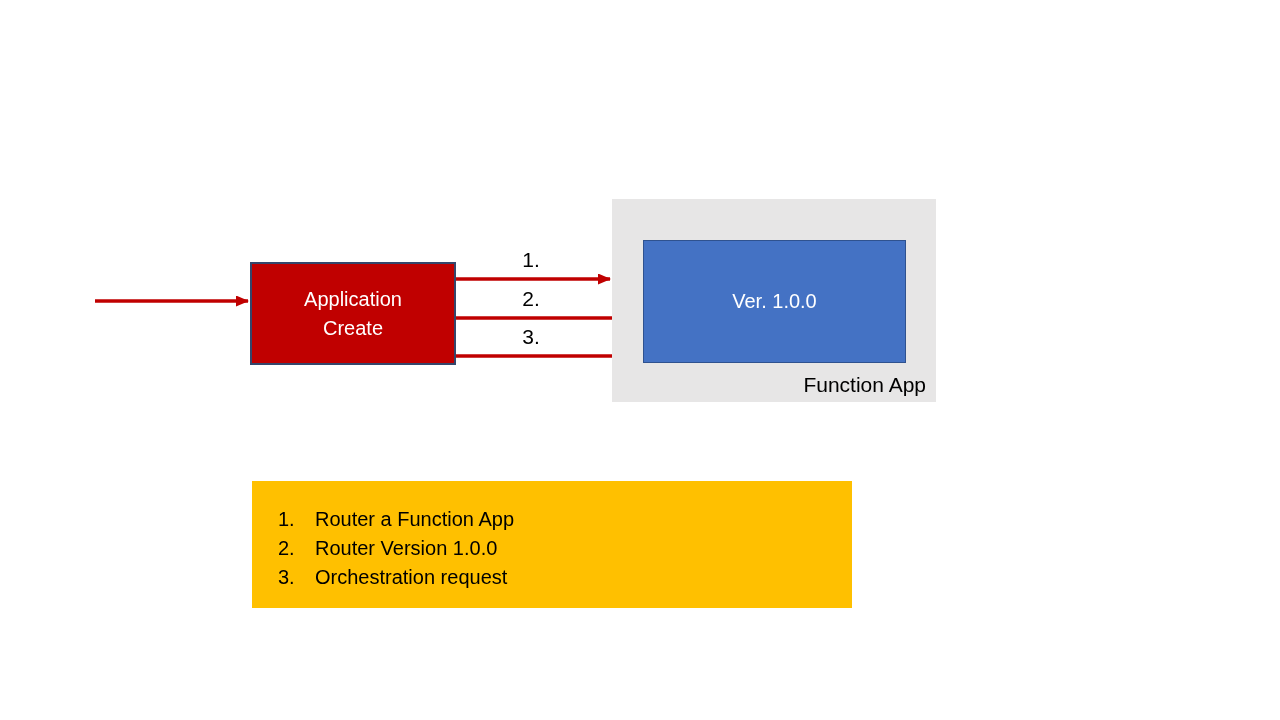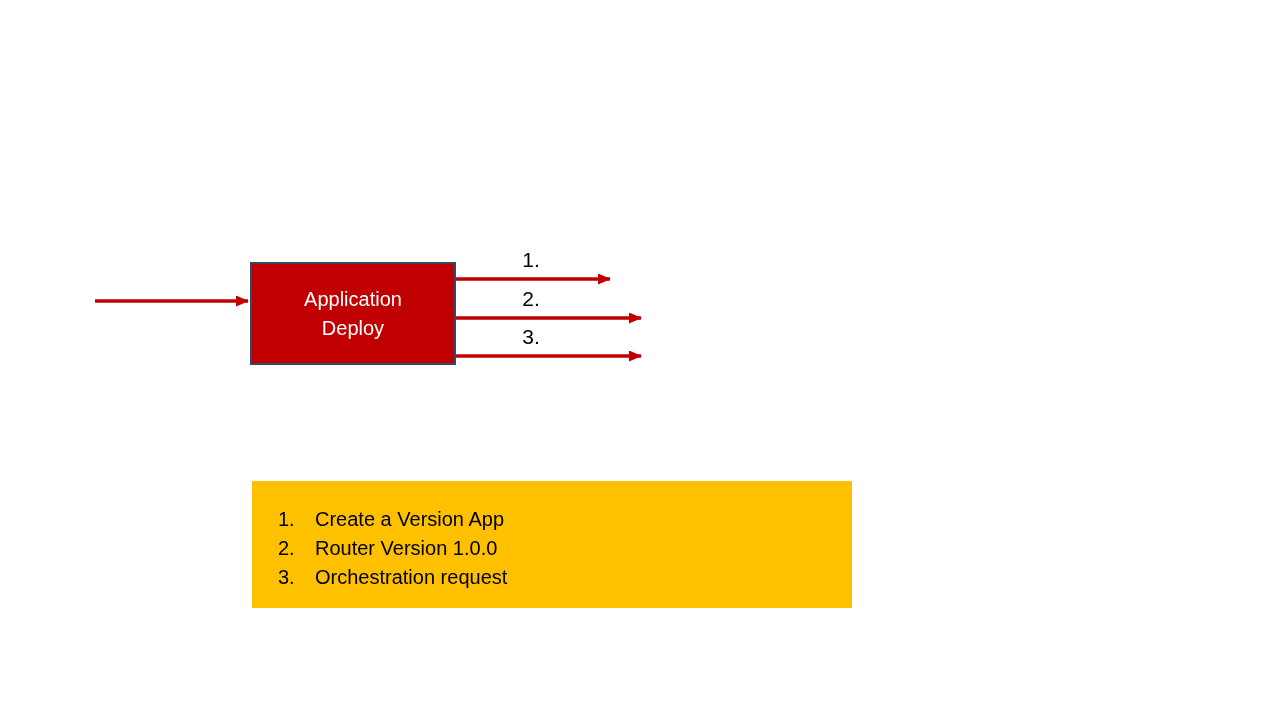--- a/index.html
+++ b/index.html
@@ -124,28 +124,34 @@
     <line x1="456" y1="318" x2="641" y2="318" stroke="#C00000" stroke-width="3.5" marker-end="url(#arrowhead)"></line>
     <line x1="456" y1="356" x2="641" y2="356" stroke="#C00000" stroke-width="3.5" marker-end="url(#arrowhead)"></line>
   </svg>
 
   <div class="arrow-label" id="arrow-label-1">1.</div>
   <div class="arrow-label" id="arrow-label-2">2.</div>
   <div class="arrow-label" id="arrow-label-3">3.</div>
 
   <div class="router-box">
     <div>Application</div>
-    <div>Deploy</div>
+    <div>Create</div>
   </div>
 
+  <div class="function-app">
+    <div class="ver-box">
+      <span>Ver. 1.0.0</span>
+    </div>
+    <div class="fa-label">Function App</div>
+  </div>
 
   <div class="legend">
     <div class="legend-item">
       <span class="num">1.</span>
-      <span class="txt">Create a Version App</span>
+      <span class="txt">Router a Function App</span>
     </div>
     <div class="legend-item">
       <span class="num">2.</span>
       <span class="txt">Router Version 1.0.0</span>
     </div>
     <div class="legend-item">
       <span class="num">3.</span>
       <span class="txt">Orchestration request</span>
     </div>
   </div>

